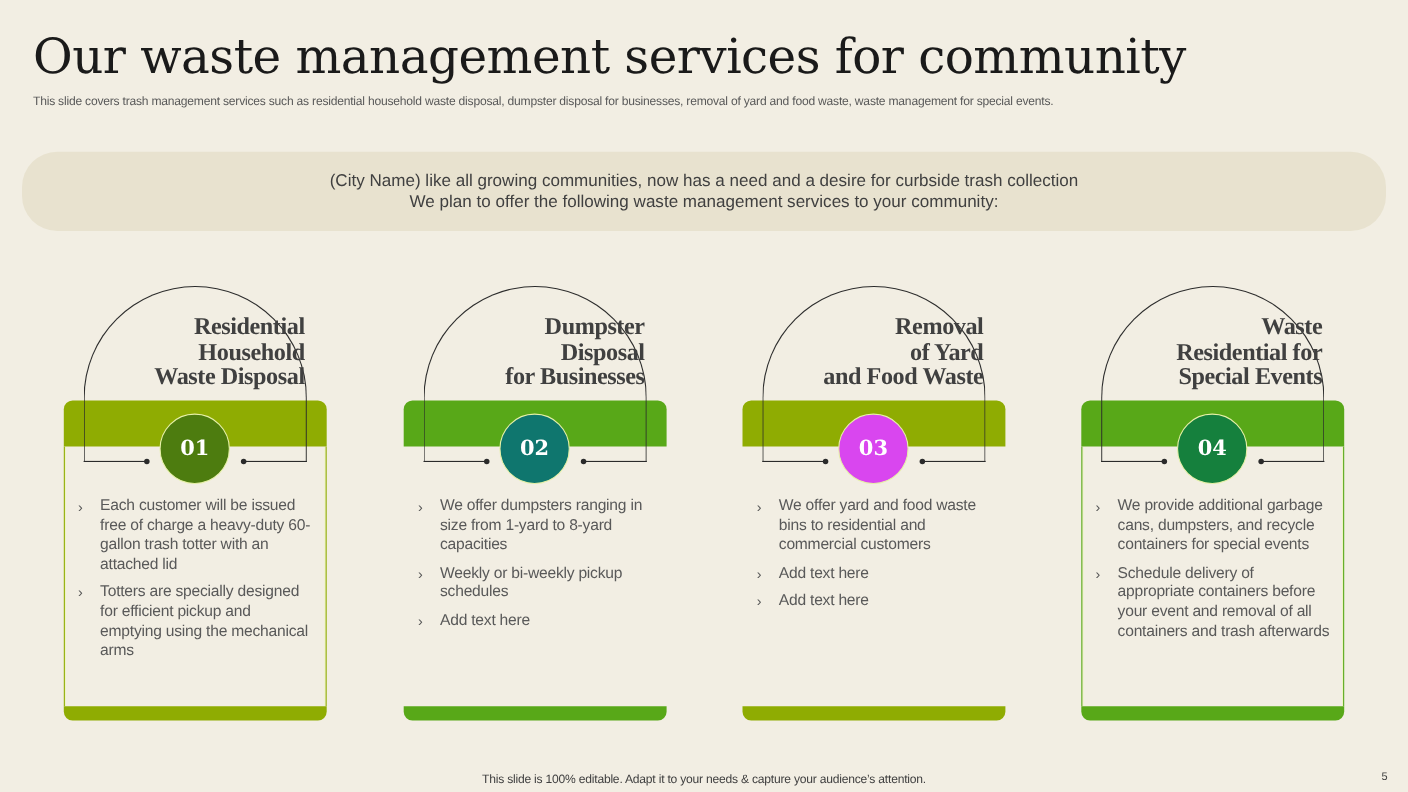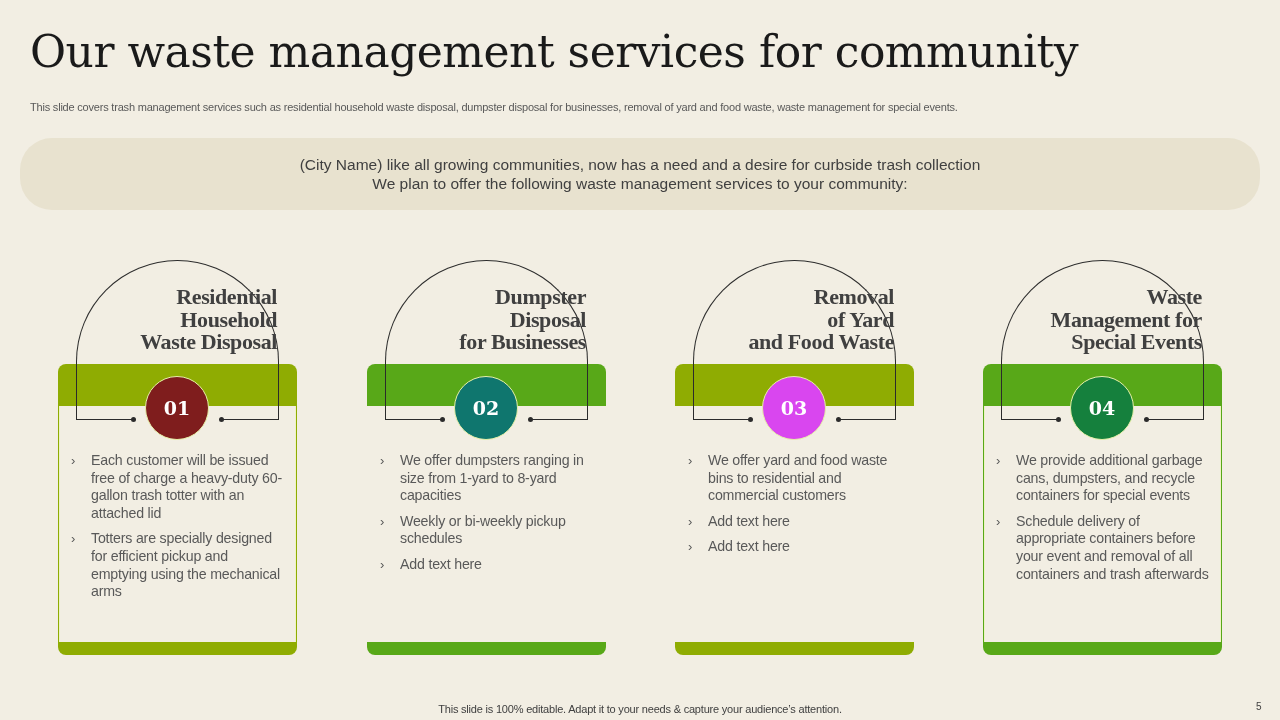--- a/index.html
+++ b/index.html
@@ -11,21 +11,21 @@
     position: relative;
   }
   .title {
     position: absolute; left: 30px; top: 30px;
     font-family: "DejaVu Serif", "Liberation Serif", serif;
     font-size: 44px; color: #1a1a1a; letter-spacing: -0.5px;
     font-weight: normal; line-height: 44px;
   }
   .subtitle {
     position: absolute; left: 30px; top: 86px;
-    font-size: 11px; color: #595959; letter-spacing: -0.2px; margin-top: 15px;
+    font-size: 11px; color: #595959; letter-spacing: -0.2px;
   }
   .banner {
     position: absolute; left: 20px; top: 138px; width: 1240px; height: 72px;
     background: #e8e2cf; border-radius: 32px;
     display: flex; flex-direction: column; align-items: center; justify-content: center;
     font-size: 15.5px; color: #404040; line-height: 19px;
   }
   .card { position: absolute; top: 258px; width: 239px; height: 398px; }
   .arch {
     position: absolute; left: 18px; top: 2px; width: 203px; height: 160px;
@@ -107,21 +107,21 @@
   <div class="arch"></div>
   <div class="hook l"></div>
   <div class="hook r"></div>
   <div class="dot l"></div>
   <div class="dot r"></div>
   <div class="card-title">
     <div>Residential</div>
     <div>Household</div>
     <div>Waste Disposal</div>
   </div>
-  <div class="num" style="background:#7f1d1d">01</div>
+  <div class="num" style="background:#4d7c0f">01</div>
   <ul class="bullets">
     <li><span class="chev">›</span><span>Each customer will be issued free of charge a heavy-duty 60-gallon trash totter with an attached lid</span></li>
     <li><span class="chev">›</span><span>Totters are specially designed for efficient pickup and emptying using the mechanical arms</span></li>
   </ul>
 </div>
 
 <div class="card" style="left:367px">
   <div class="head-bar" style="background:#58a818"></div>
   <div class="body-box"></div>
   <div class="foot-bar" style="background:#58a818"></div>
@@ -169,21 +169,21 @@
   <div class="head-bar" style="background:#58a818"></div>
   <div class="body-box bordered" style="border-color:#58a818"></div>
   <div class="foot-bar" style="background:#58a818"></div>
   <div class="arch"></div>
   <div class="hook l"></div>
   <div class="hook r"></div>
   <div class="dot l"></div>
   <div class="dot r"></div>
   <div class="card-title">
     <div>Waste</div>
-    <div>Management for</div>
+    <div>Residential for</div>
     <div>Special Events</div>
   </div>
   <div class="num" style="background:#15803d">04</div>
   <ul class="bullets">
     <li><span class="chev">›</span><span>We provide additional garbage cans, dumpsters, and recycle containers for special events</span></li>
     <li><span class="chev">›</span><span>Schedule delivery of appropriate containers before your event and removal of all containers and trash afterwards</span></li>
   </ul>
 </div>
 
 <div class="footer">This slide is 100% editable. Adapt it to your needs &amp; capture your audience’s attention.</div>

